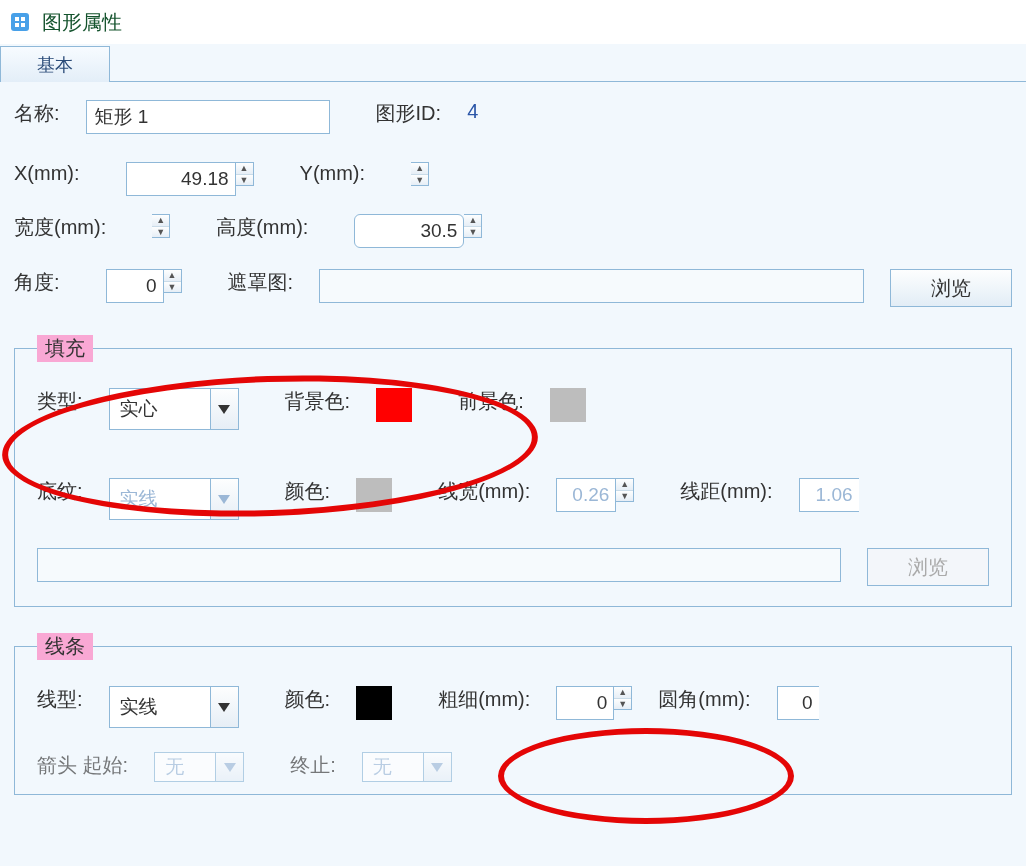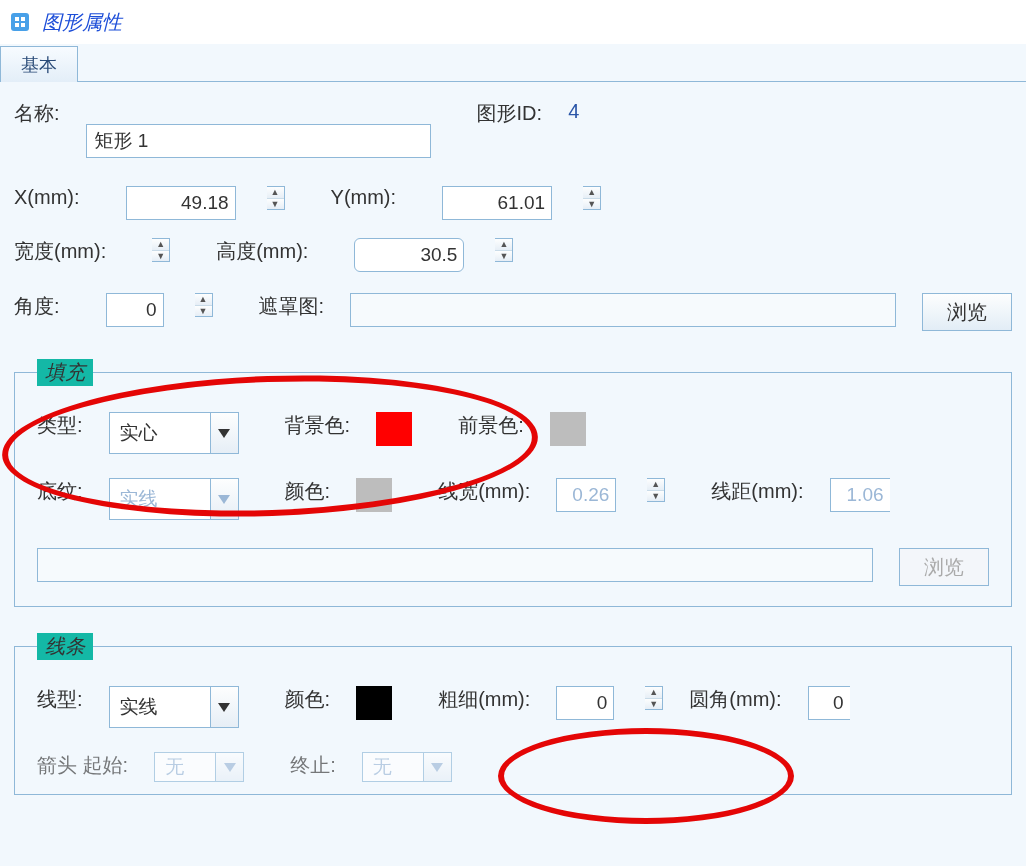--- a/index.html
+++ b/index.html
@@ -16,31 +16,31 @@
       height: 44px;
       display: flex;
       align-items: center;
       padding: 0 8px;
       gap: 10px;
     }
     .titlebar-icon {
       width: 24px; height: 24px;
       display: inline-flex; align-items: center; justify-content: center;
     }
-    .titlebar-title { font-size: 20px; color: #1d4ed8; font-style: italic; }
+    .titlebar-title { font-size: 20px; color: #14532d; }
     .tabbar {
       height: 38px;
       background: #f2f8fd;
       border-bottom: 1px solid #8fb8d8;
       display: flex;
       align-items: flex-end;
     }
     .tab {
       height: 36px;
-      padding: 0 20px;
+      padding: 0 36px;
       display: inline-flex;
       align-items: center;
       border: 1px solid #8fb8d8;
       border-bottom: none;
       background: linear-gradient(#f7fbff, #e3eef8);
       color: #2a4b78;
       font-size: 18px;
       position: relative;
       top: 1px;
     }
@@ -75,40 +75,39 @@
       border: 1px solid #8fb8d8;
       background: #fff;
       text-align: right;
       padding: 0 6px;
       font-size: 19px;
       color: #333;
     }
     .spinner {
       display: inline-flex;
       height: 24px;
-      gap: 31px;
     }
     .spin-btns {
       display: flex;
       flex-direction: column;
       width: 18px;
       border: 1px solid #8fb8d8;
       border-left: none;
     }
     .spin-btns .sb {
       flex: 1;
       display: flex; align-items: center; justify-content: center;
       background: linear-gradient(#fdfefe,#e6eef6);
       font-size: 9px; color: #555;
       border-bottom: 1px solid #c9dbe8;
     }
     .spin-btns .sb:last-child { border-bottom: none; }
     .btn {
       height: 38px;
-      padding: 0 24px;
+      padding: 0 40px;
       border: 1px solid #8fb8d8;
       background: linear-gradient(#fdfefe, #e2edf6);
       font-size: 20px;
       color: #333;
       cursor: pointer;
     }
     .btn.disabled { color: #aaa; background: #f3f6fa; }
     .combo {
       display: inline-flex;
       height: 42px;
@@ -132,22 +131,21 @@
     fieldset.group {
       border: 1px solid #8fb8d8;
       padding: 26px 22px 20px 22px;
       margin-bottom: 26px;
       position: relative;
     }
     fieldset.group legend {
       padding: 0 8px;
       font-size: 20px;
       color: #333;
-      background: #14b8a6;
-      font-style: italic;
+      background: #f9a8d4;
     }
     .highlight {
       position: absolute;
       border: 6px solid #e40606;
       border-radius: 50%;
       pointer-events: none;
     }
     .h1 { left: 2px; top: 376px; width: 536px; height: 140px; transform: rotate(-2deg); }
     .h2 { left: 498px; top: 728px; width: 296px; height: 96px; }
     .down-tri {
@@ -178,42 +176,41 @@
 
 <div class="tabbar">
   <div class="tab">基本</div>
 </div>
 
 <div class="content">
 
   <div class="row">
     <span class="label">名称:</span>
     <span class="gap-sm"></span>
-    <input class="text" style="width: 345px; margin-top: 24px;" value="矩形 1">
+    <input class="text" style="width: 244px;" value="矩形 1">
     <span class="gap-md"></span>
     <span class="label">图形ID:</span>
     <span class="gap-sm"></span>
     <span class="value-text">4</span>
   </div>
 
   <div class="row">
     <span class="label">X(mm):</span>
     <span class="gap-md"></span>
     <span class="spinner">
       <input class="num" style="width: 110px;" value="49.18">
       <span class="spin-btns">
           <span class="sb">▲</span>
           <span class="sb">▼</span>
         </span>
     </span>
     <span class="gap-md"></span>
     <span class="label">Y(mm):</span>
     <span class="gap-md"></span>
     <span class="spinner">
-      <input class="num" style="width: 110px;" value="61.01">
       <span class="spin-btns">
           <span class="sb">▲</span>
           <span class="sb">▼</span>
         </span>
     </span>
   </div>
 
   <div class="row">
     <span class="label">宽度(mm):</span>
     <span class="gap-md"></span>
@@ -249,21 +246,21 @@
     <span class="label">遮罩图:</span>
     <span class="gap-sm"></span>
     <input class="text" style="flex: 1 1 0%; min-width: 440px; background: rgb(246, 250, 253);" readonly="" value="">
     <span class="gap-sm"></span>
     <button class="btn">浏览</button>
   </div>
 
   <fieldset class="group">
     <legend>填充</legend>
 
-    <div class="row" style="margin-bottom:24px">
+    <div class="row" style="margin-bottom:48px">
       <span class="label">类型:</span>
       <span class="gap-sm"></span>
       <span class="combo">
         <span class="combo-val">实心</span>
         <span class="combo-btn">
             <span class="down-tri"></span>
           </span>
       </span>
       <span class="gap-md"></span>
       <span class="label">背景色:</span>

